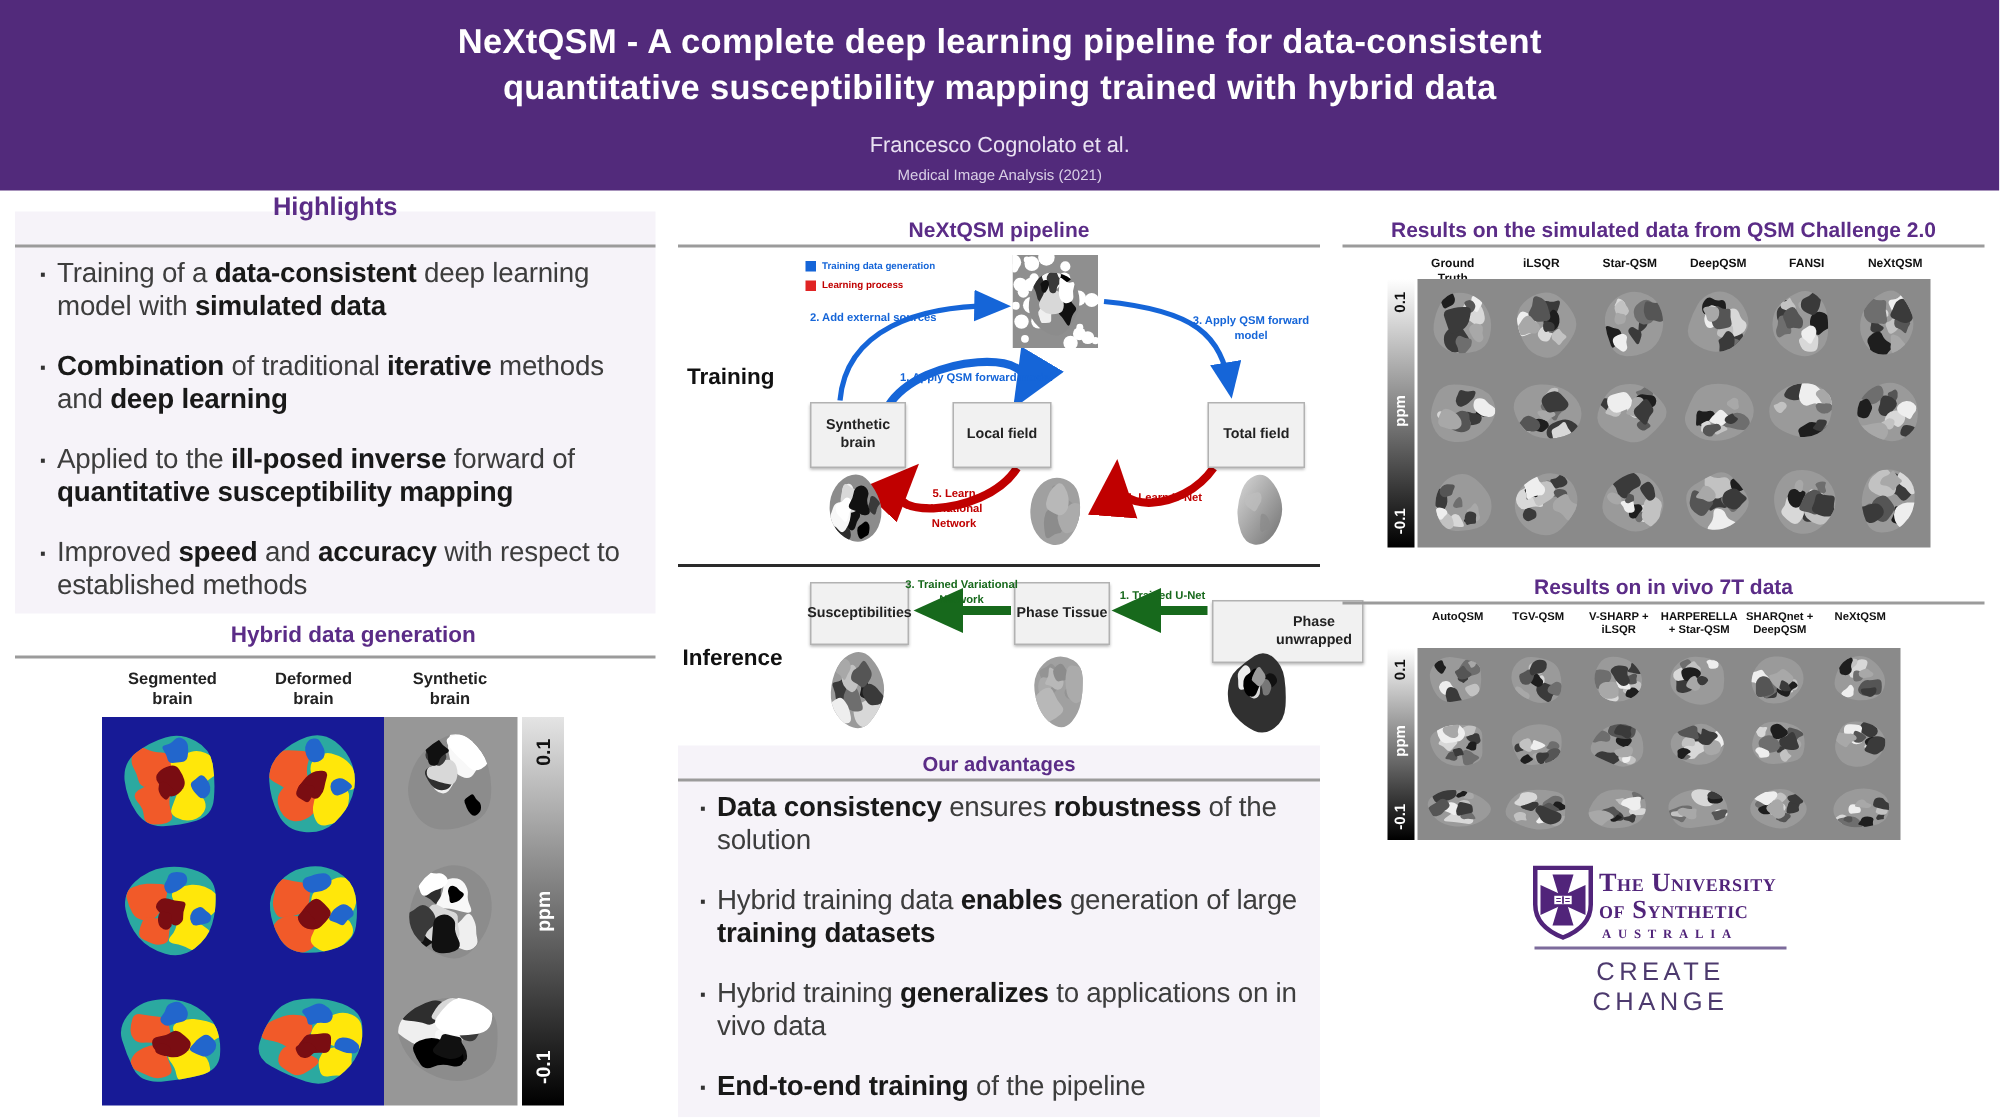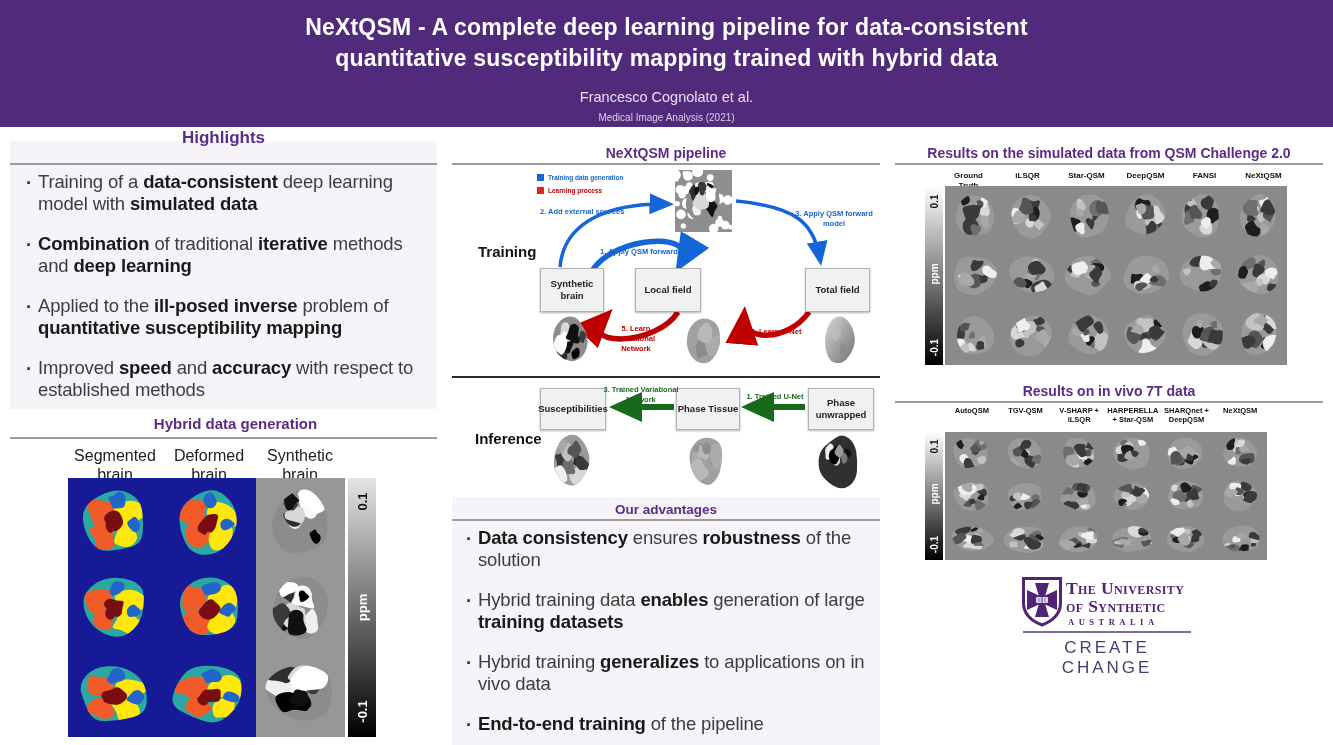--- a/index.html
+++ b/index.html
@@ -15,42 +15,42 @@
   
   .stitle{position:absolute;text-align:center;font-weight:bold;color:#5b2c87;}
   .hline{position:absolute;height:2px;background:#9b9b9b;}
   .panel{position:absolute;background:#f6f3f9;}
   
   .bullets{position:absolute;margin:0;padding:0;list-style:none;}
   .bullets li{position:relative;padding-left:14px;font-size:18.5px;line-height:1.19;color:#3d3d3d;letter-spacing:-.15px;margin-bottom:18px;}
   .bullets li::before{content:"·";position:absolute;left:2px;top:.05em;font-weight:900;color:#333;}
   .bullets .b{font-weight:bold;color:#191919;}
   
-  .collab{position:absolute;font-size:16px;font-weight:normal;color:#222;text-align:center;line-height:1.18;white-space:pre-line;}
+  .collab{position:absolute;font-size:11px;font-weight:bold;color:#222;text-align:center;line-height:1.18;white-space:pre-line;}
   .imgbox{position:absolute;display:grid;place-items:center;}
   .g1{grid-template-columns:1fr;}
   .g2{grid-template-columns:repeat(2,1fr);}
   .g6{grid-template-columns:repeat(6,1fr);}
   .bcell{display:flex;align-items:center;justify-content:center;}
   
   .cbar{position:absolute;background:linear-gradient(#e4e4e4,#000);}
   .cbar span{position:absolute;left:0;width:100%;text-align:center;font-weight:bold;display:block;}
   .cbar .top{color:#111;}
   .cbar .mid{color:#fff;top:50%;}
   .cbar .bot{color:#fff;}
   .cb-big span{font-size:13px;}
   .cb-sm span{font-size:10px;}
   .rot{transform:rotate(-90deg);}
   
   .pbox{position:absolute;background:#f1f1f1;border:1px solid #b2b2b2;box-shadow:0 1px 2px rgba(0,0,0,.3);
         display:flex;align-items:center;justify-content:center;text-align:center;
         font-weight:bold;font-size:9.5px;color:#222;white-space:pre-line;line-height:1.25;}
   .alabel{position:absolute;font-weight:bold;font-size:7.5px;text-align:center;white-space:pre-line;line-height:1.3;}
   .blue{color:#1565d8;}.red{color:#c00000;}.green{color:#17691c;}
-  .stage{position:absolute;font-weight:bold;font-size:15px;color:#111;margin-left:20px;}
+  .stage{position:absolute;font-weight:bold;font-size:15px;color:#111;}
   .legrow{position:absolute;display:flex;align-items:center;gap:4px;}
   .sw{width:7px;height:7px;display:inline-block;}
   .legtxt{font-size:6.5px;font-weight:bold;}
   
   .mrow{position:absolute;display:grid;}
   .mlabel{font-size:8px;font-weight:bold;color:#111;text-align:center;white-space:pre-line;line-height:1.2;}
   .mrow.small .mlabel{font-size:7.5px;}
   
   .uqname{position:absolute;font-family:"Liberation Serif",serif;font-variant:small-caps;font-weight:bold;
           color:#51247a;font-size:17.5px;line-height:1.05;letter-spacing:.4px;}
@@ -72,21 +72,21 @@
     <div class="auth">Francesco Cognolato et al.</div>
     <div class="ven">Medical Image Analysis (2021)</div>
   </div>
 
   <div class="panel" style="left:10px;top:141px;width:427px;height:268px;"></div>
   <div class="stitle" style="left:10px;top:128px;width:427px;font-size:17px;">Highlights</div>
   <div class="hline" style="left:10px;top:163px;width:427px;"></div>
   <ul class="bullets" style="left:24px;top:171px;width:404px;">
     <li><span>Training of a </span><span class="b">data-consistent</span><span> deep learning model with </span><span class="b">simulated data</span></li>
     <li><span class="b">Combination</span><span> of traditional </span><span class="b">iterative</span><span> methods and </span><span class="b">deep learning</span></li>
-    <li><span>Applied to the </span><span class="b">ill-posed inverse</span><span> problem of </span><span class="b">quantitative susceptibility mapping</span></li>
+    <li><span>Applied to the </span><span class="b">ill-posed inverse</span><span> forward of </span><span class="b">quantitative susceptibility mapping</span></li>
     <li><span>Improved </span><span class="b">speed</span><span> and </span><span class="b">accuracy</span><span> with respect to established methods</span></li>
   </ul>
 
   <div class="stitle" style="left:22px;top:415px;width:427px;font-size:15px;">Hybrid data generation</div>
   <div class="hline" style="left:10px;top:437px;width:427px;"></div>
   <div class="collab" style="left:60px;top:447px;width:110px;">Segmented
 brain</div>
   <div class="collab" style="left:154px;top:447px;width:110px;">Deformed
 brain</div>
   <div class="collab" style="left:245px;top:447px;width:110px;">Synthetic
@@ -435,21 +435,21 @@
           <path d="M22.9,17.6Q23.4,20.4 22.2,22.4Q21.0,24.4 19.8,26.6Q18.7,28.8 17.0,27.4Q15.4,25.9 13.5,24.7Q11.7,23.5 11.9,20.5Q12.1,17.5 14.0,16.9Q15.9,16.3 17.1,15.8Q18.3,15.3 20.3,15.1Q22.3,14.9 22.9,17.6Z" fill="#bfbfbf" fill-opacity="0.7"></path>
           <path d="M28.2,34.3Q28.7,35.8 28.7,37.9Q28.7,39.9 27.2,40.0Q25.7,40.1 24.1,41.3Q22.5,42.4 22.2,40.0Q21.9,37.5 22.1,35.9Q22.2,34.3 22.4,31.7Q22.5,29.1 24.2,29.5Q25.9,29.8 26.8,31.3Q27.7,32.9 28.2,34.3Z" fill="#8a8a8a" fill-opacity="0.7"></path>
         </g>
       </svg>
     </span>
 
   <div class="hline" style="left:452px;top:376px;width:428px;background:#2a2a2a;"></div>
 
   <div class="pbox" style="left:540px;top:388px;width:64px;height:40px;">Susceptibilities</div>
   <div class="pbox" style="left:676px;top:388px;width:62px;height:40px;">Phase Tissue</div>
-  <div class="pbox" style="left:808px;top:388px;width:64px;height:40px;">Phase unwrapped</div>
+  <div class="pbox" style="left:808px;top:400px;width:64px;height:40px;padding-left:35px;">Phase unwrapped</div>
   <div class="alabel green" style="left:600px;top:385px;width:82px;">3. Trained Variational
 Network</div>
   <div class="alabel green" style="left:740px;top:392px;width:70px;">1. Trained U-Net</div>
   <div class="stage" style="left:455px;top:430px;">Inference</div>
   <span class="abs bcell" style="left:549px;top:432px;">
       <svg width="46" height="58" viewBox="0 0 46 58">
         <defs>
           <clipPath id="bb4">
             <path d="M39.5,20.9Q41.7,29.0 38.8,36.3Q35.8,43.6 31.1,49.2Q26.4,54.8 19.9,53.0Q13.5,51.3 9.0,44.7Q4.4,38.2 4.9,29.3Q5.4,20.3 9.2,12.9Q13.0,5.5 19.8,3.3Q26.6,1.1 31.9,7.0Q37.2,12.8 39.5,20.9Z"></path>
           </clipPath>

